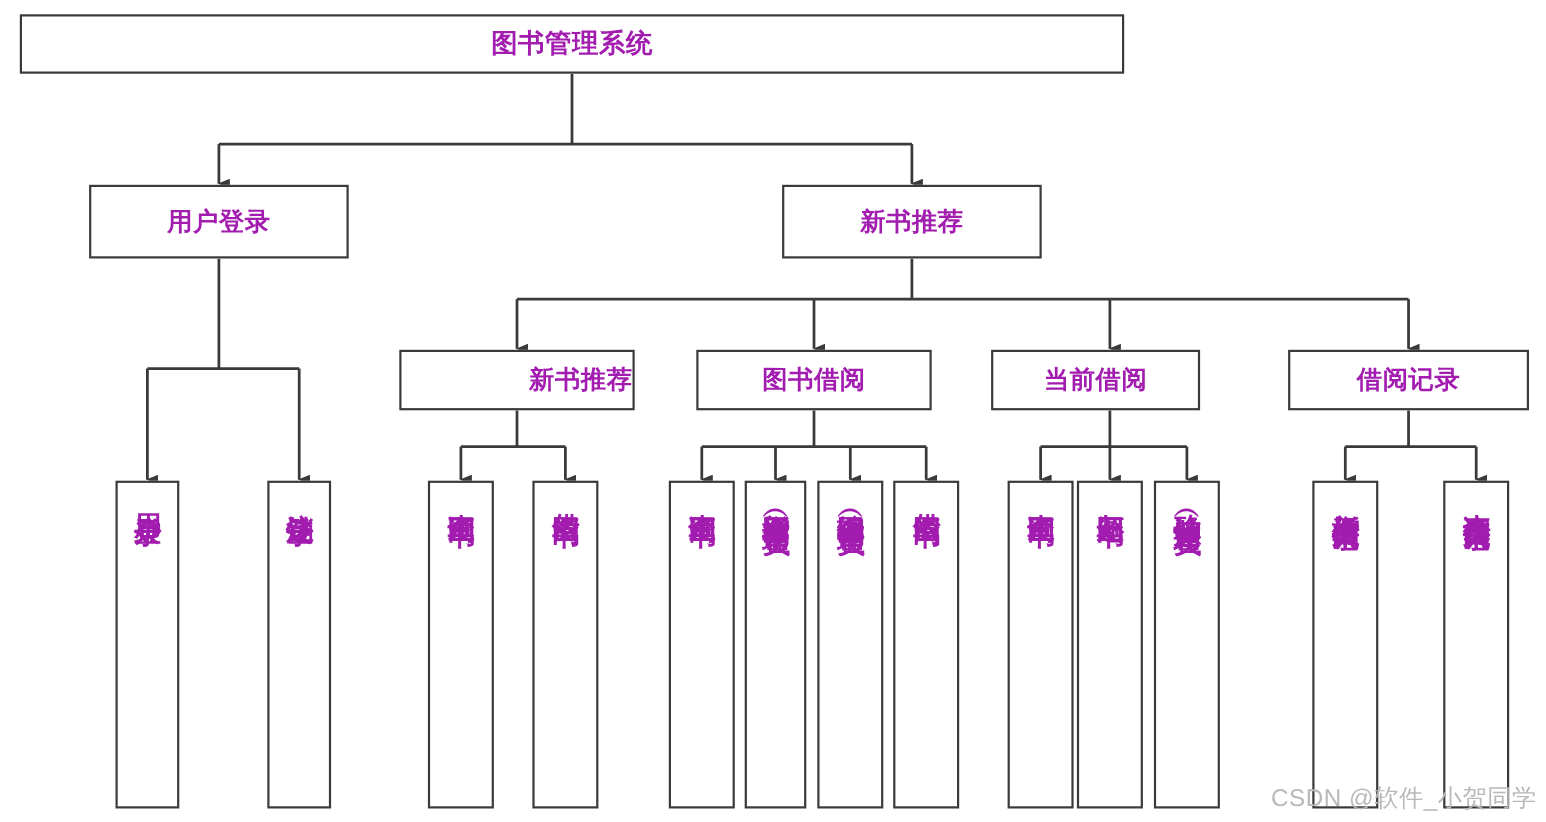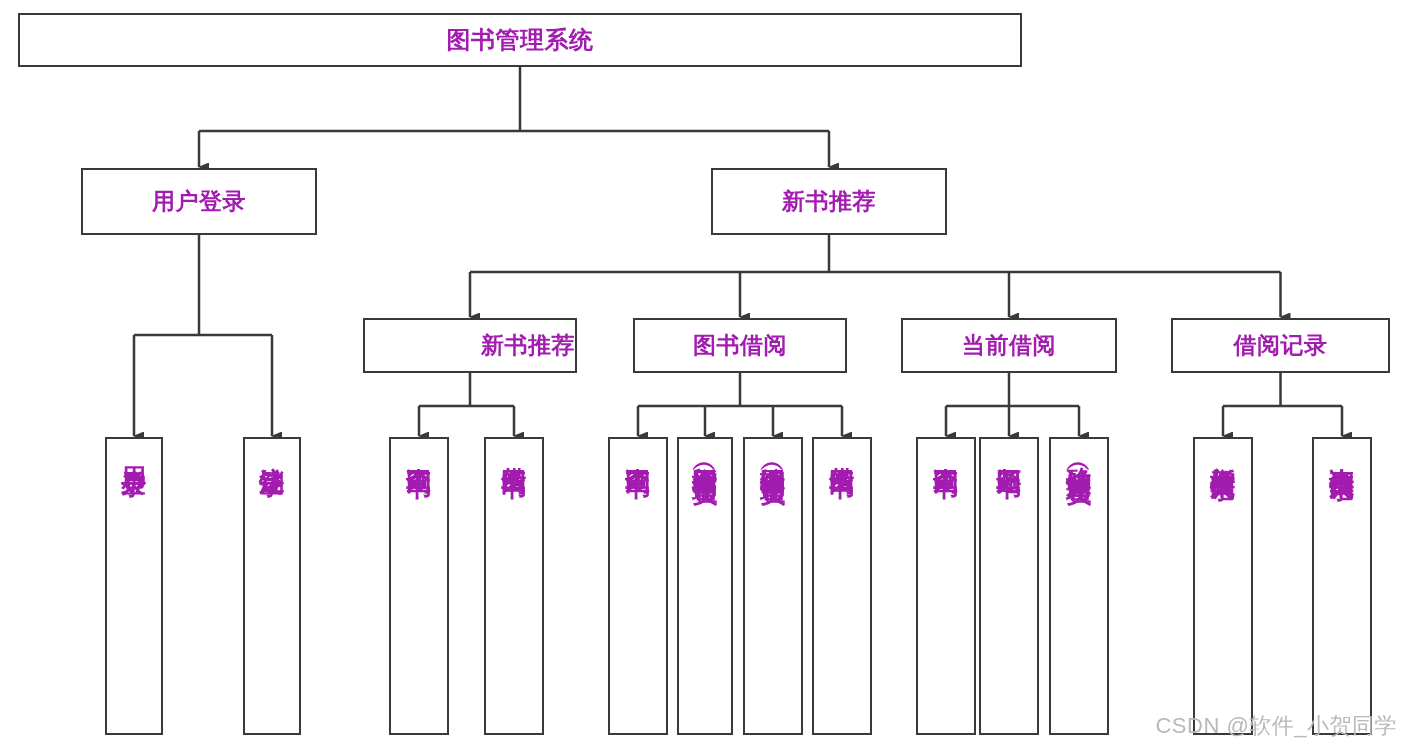--- a/index.html
+++ b/index.html
@@ -131,21 +131,21 @@
       </div>
       <div class="node-box horizontal" style="left: 711px; top: 168px; width: 236px; height: 67px;">
         <span class="node-label">新书推荐</span>
       </div>
       <div class="node-box horizontal" style="left: 363px; top: 318px; width: 214px; height: 55px; justify-content: flex-end;">
         <span class="node-label">新书推荐</span>
       </div>
       <div class="node-box horizontal" style="left: 633px; top: 318px; width: 214px; height: 55px;">
         <span class="node-label">图书借阅</span>
       </div>
-      <div class="node-box horizontal" style="left: 901px; top: 318px; width: 216px; height: 55px; align-items: center;">
+      <div class="node-box horizontal" style="left: 901px; top: 318px; width: 190px; height: 55px; align-items: center;">
         <span class="node-label">当前借阅</span>
       </div>
       <div class="node-box horizontal" style="left: 1171px; top: 318px; width: 219px; height: 55px;">
         <span class="node-label">借阅记录</span>
       </div>
       <div class="node-box vertical" style="left: 105px; top: 437px; width: 58px; height: 298px;">
         <span class="node-label">用户登录</span>
       </div>
       <div class="node-box vertical" style="left: 243px; top: 437px; width: 58px; height: 298px;">
         <span class="node-label">注销登录</span>

